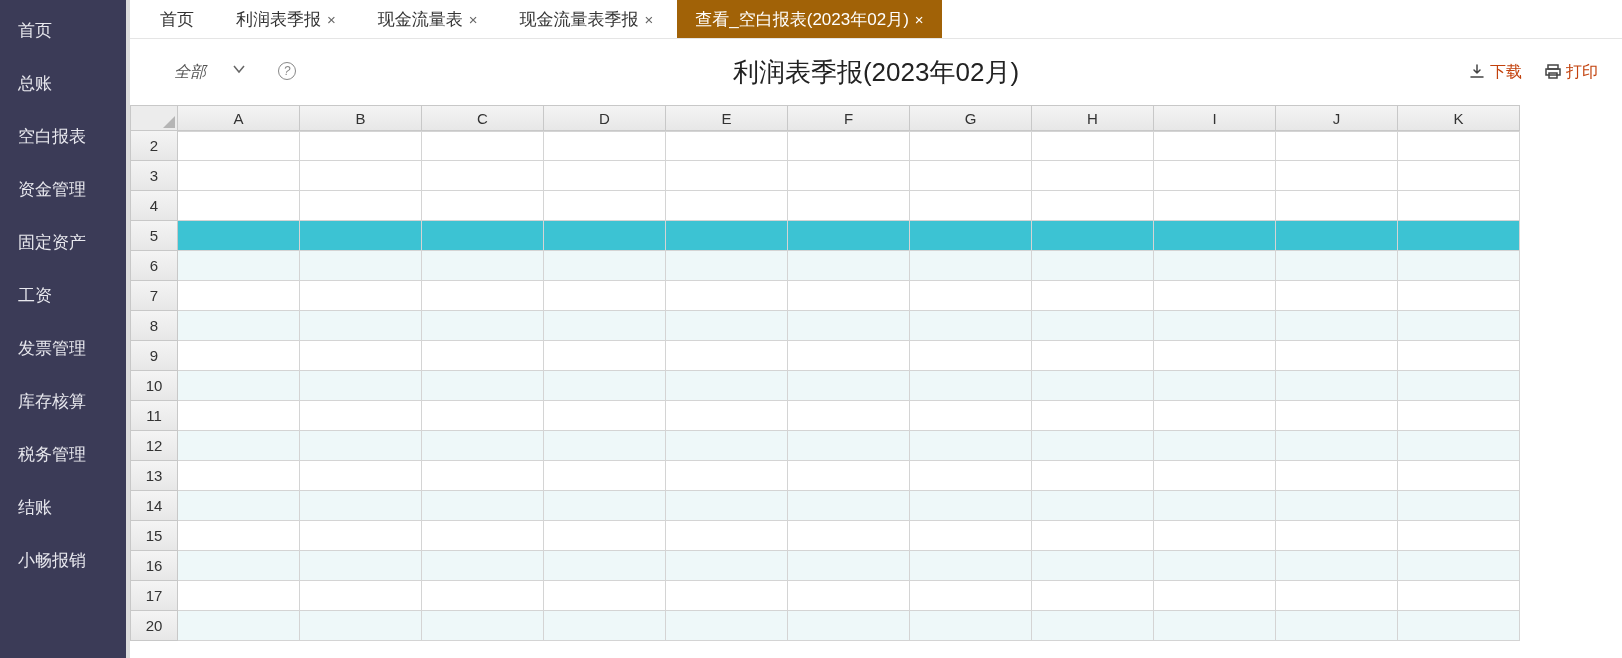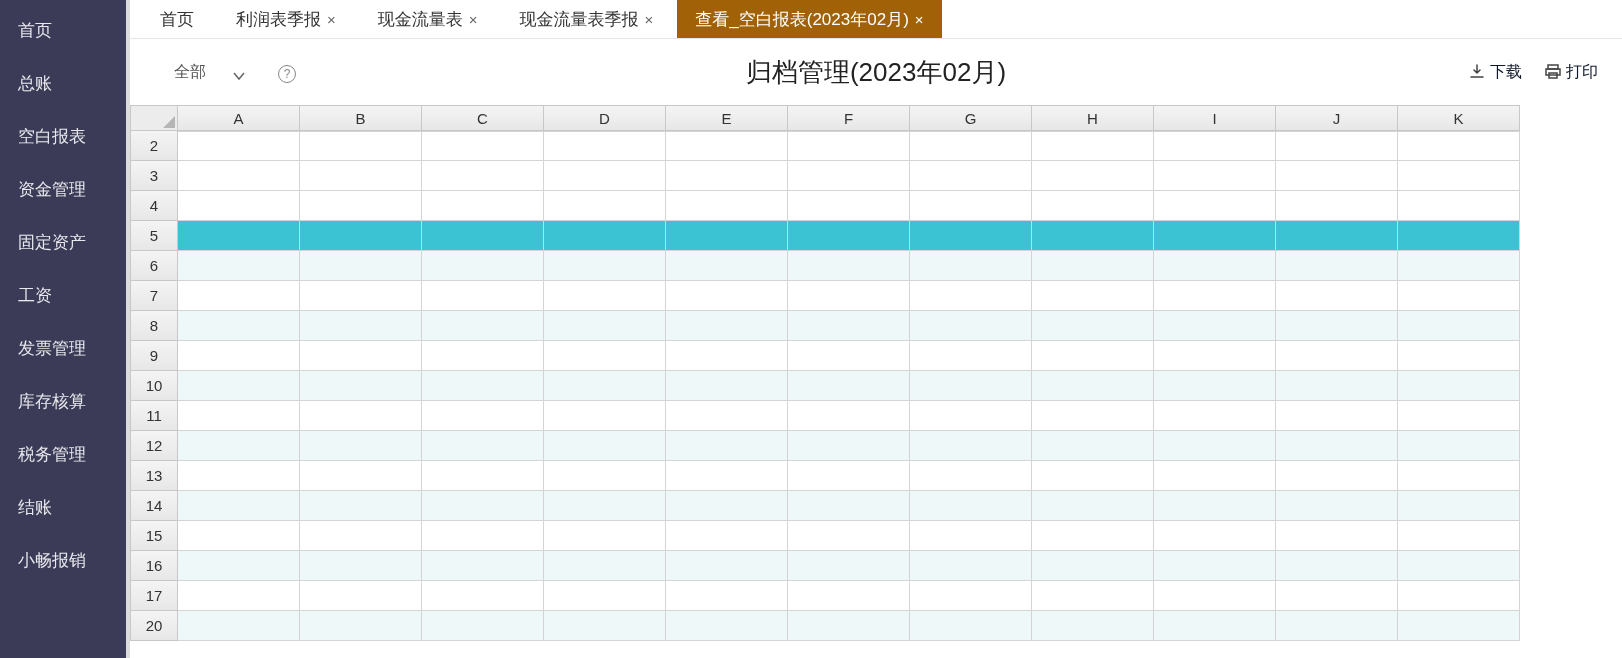--- a/index.html
+++ b/index.html
@@ -14,26 +14,26 @@
   
   .main { flex:1; position:relative; display:flex; flex-direction:column; background:#fff; }
   .tabbar { height: 39px; display:flex; align-items: stretch; border-bottom:1px solid #e5e5e5; padding-left: 30px; gap: 42px; }
   .tab { display:flex; align-items:center; font-size:17px; color:#333; cursor:pointer; position:relative; }
   .tab .close { margin-left:6px; font-size:15px; color:#666; }
   .tab.active { background:#a16207; color:#fff; padding:0 18px; margin-left:-18px; margin-right:-18px; }
   .tab.active .close { color:#fff; }
 
   
   .toolbar { height: 66px; display:flex; align-items:center; padding: 0 24px 0 44px; }
-  .toolbar-left { display:flex; align-items:flex-end; gap:26px; font-size:16px; color:#555; }
+  .toolbar-left { display:flex; align-items:flex-start; gap:26px; font-size:16px; color:#555;font-style:italic; }
   .chevron { width:14px; height:14px; display:inline-block; }
   .chevron svg, .help svg, .dl svg, .pr svg { display:block; }
   .help { width:18px; height:18px; border:1.5px solid #888; border-radius:50%; display:flex; align-items:center; justify-content:center; font-size:12px; color:#888; margin-left:6px; }
   .toolbar-title { position:absolute; left:50%; transform:translateX(-50%); font-size:26px; color:#222; }
-  .toolbar-right { margin-left:auto; display:flex; gap:22px; align-items:center; font-size:16px; color:#0f172a; }
+  .toolbar-right { margin-left:auto; display:flex; gap:22px; align-items:center; font-size:16px; color:#c2410c; }
   .toolbar-btn { display:flex; align-items:center; gap:4px; cursor:pointer; }
 
   
   .sheet { flex:1; overflow:hidden; position:relative; }
   .corner { position:absolute; left:0; top:0; width:48px; height:26px; background:#ececec; border:1px solid #c8c8c8; }
   .corner::after { content:""; position:absolute; right:2px; bottom:2px; width:0; height:0; border-left:12px solid transparent; border-bottom:12px solid #b5b5b5; }
   .colhdr { position:absolute; left:48px; top:0; height:26px; display:flex; }
   .colhdr div { width:122px; background:linear-gradient(#f4f4f4,#e7e7e7); border:1px solid #c8c8c8; border-left:none; display:flex; align-items:center; justify-content:center; font-size:15px; color:#333; }
   .rowhdr { position:absolute; left:0; top:26px; width:48px; }
   .rowhdr div { height:30px; background:linear-gradient(#f4f4f4,#e7e7e7); border:1px solid #c8c8c8; border-top:none; display:flex; align-items:center; justify-content:center; font-size:15px; color:#333; }
@@ -89,21 +89,21 @@
     <div class="toolbar">
       <div class="toolbar-left">
         <span>全部</span>
         <span class="chevron">
           <svg viewBox="0 0 14 14" width="14" height="14">
               <path d="M2 4l5 6 5-6" fill="none" stroke="#666" stroke-width="1.5"></path>
             </svg>
         </span>
         <span class="help">?</span>
       </div>
-      <div class="toolbar-title">归档管理(2023年02月)</div>
+      <div class="toolbar-title">利润表季报(2023年02月)</div>
       <div class="toolbar-right">
         <div class="toolbar-btn">
           <span class="dl">
             <svg width="18" height="18" viewBox="0 0 18 18">
                 <path d="M9 2v8m0 0l-3-3m3 3l3-3M3 14h12" fill="none" stroke="#444" stroke-width="1.5" stroke-linecap="round"></path>
               </svg>
           </span>
           <span>下载</span>
         </div>
         <div class="toolbar-btn">

